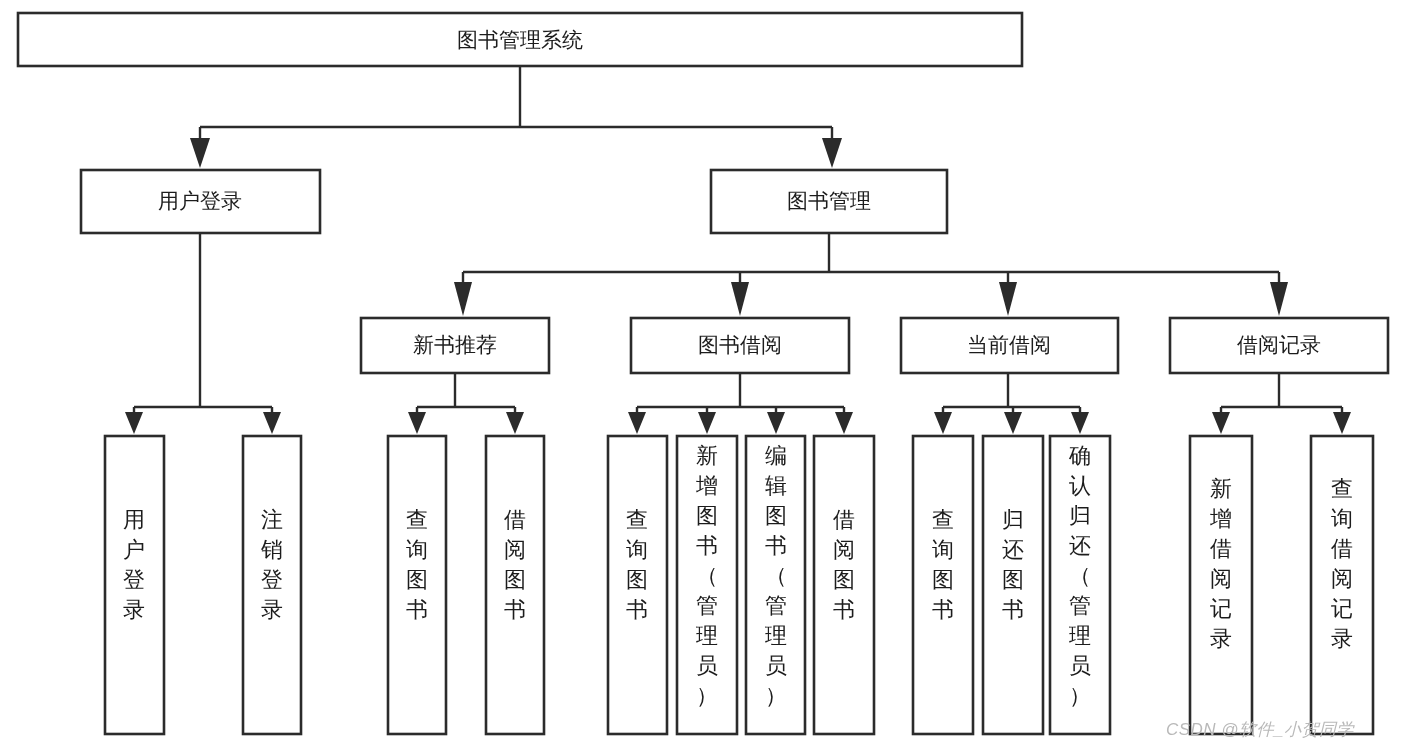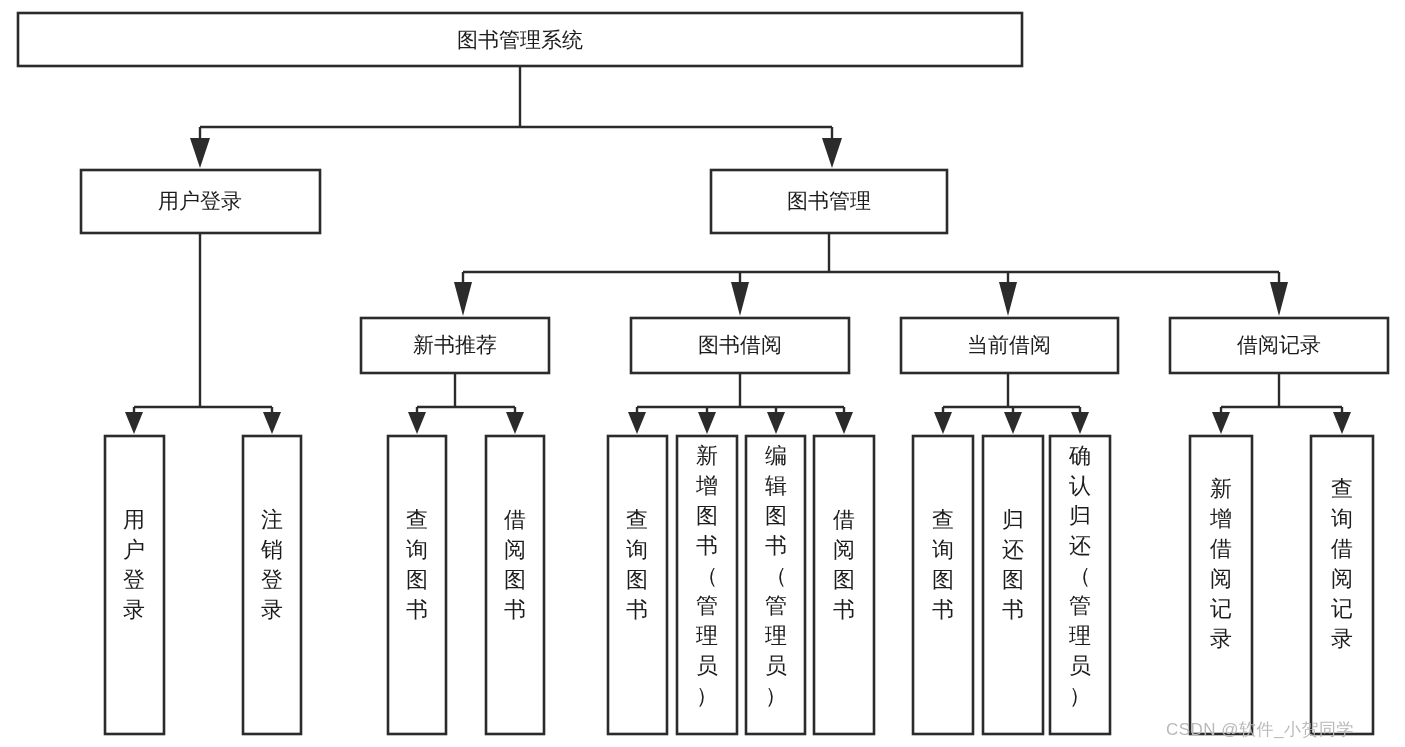--- a/index.html
+++ b/index.html
@@ -56,20 +56,21 @@
   .watermark {
     position: absolute;
     right: 10px;
     bottom: 6px;
     font-family: "Liberation Sans", "DejaVu Sans", sans-serif;
     font-size: 17px;
     color: #b9b9b9;
     letter-spacing: 0.5px;
     white-space: nowrap;
     pointer-events: none;
+    font-style: italic;
   }
 </style>
 </head>
 <body>
 
 <div id="diagram-root">
   <svg class="diagram-svg" viewBox="0 0 1405 747" xmlns="http://www.w3.org/2000/svg">
 
     <g>
 

